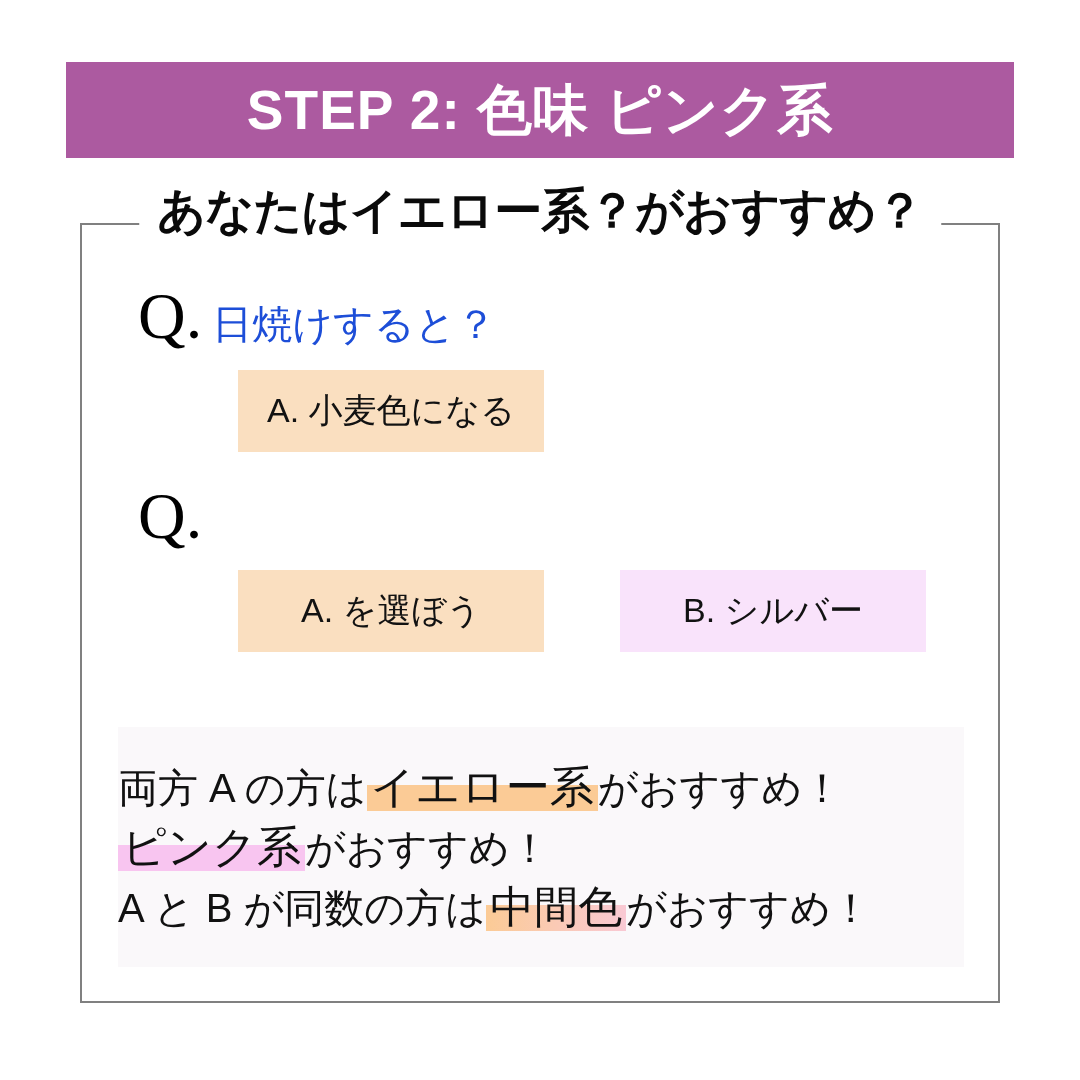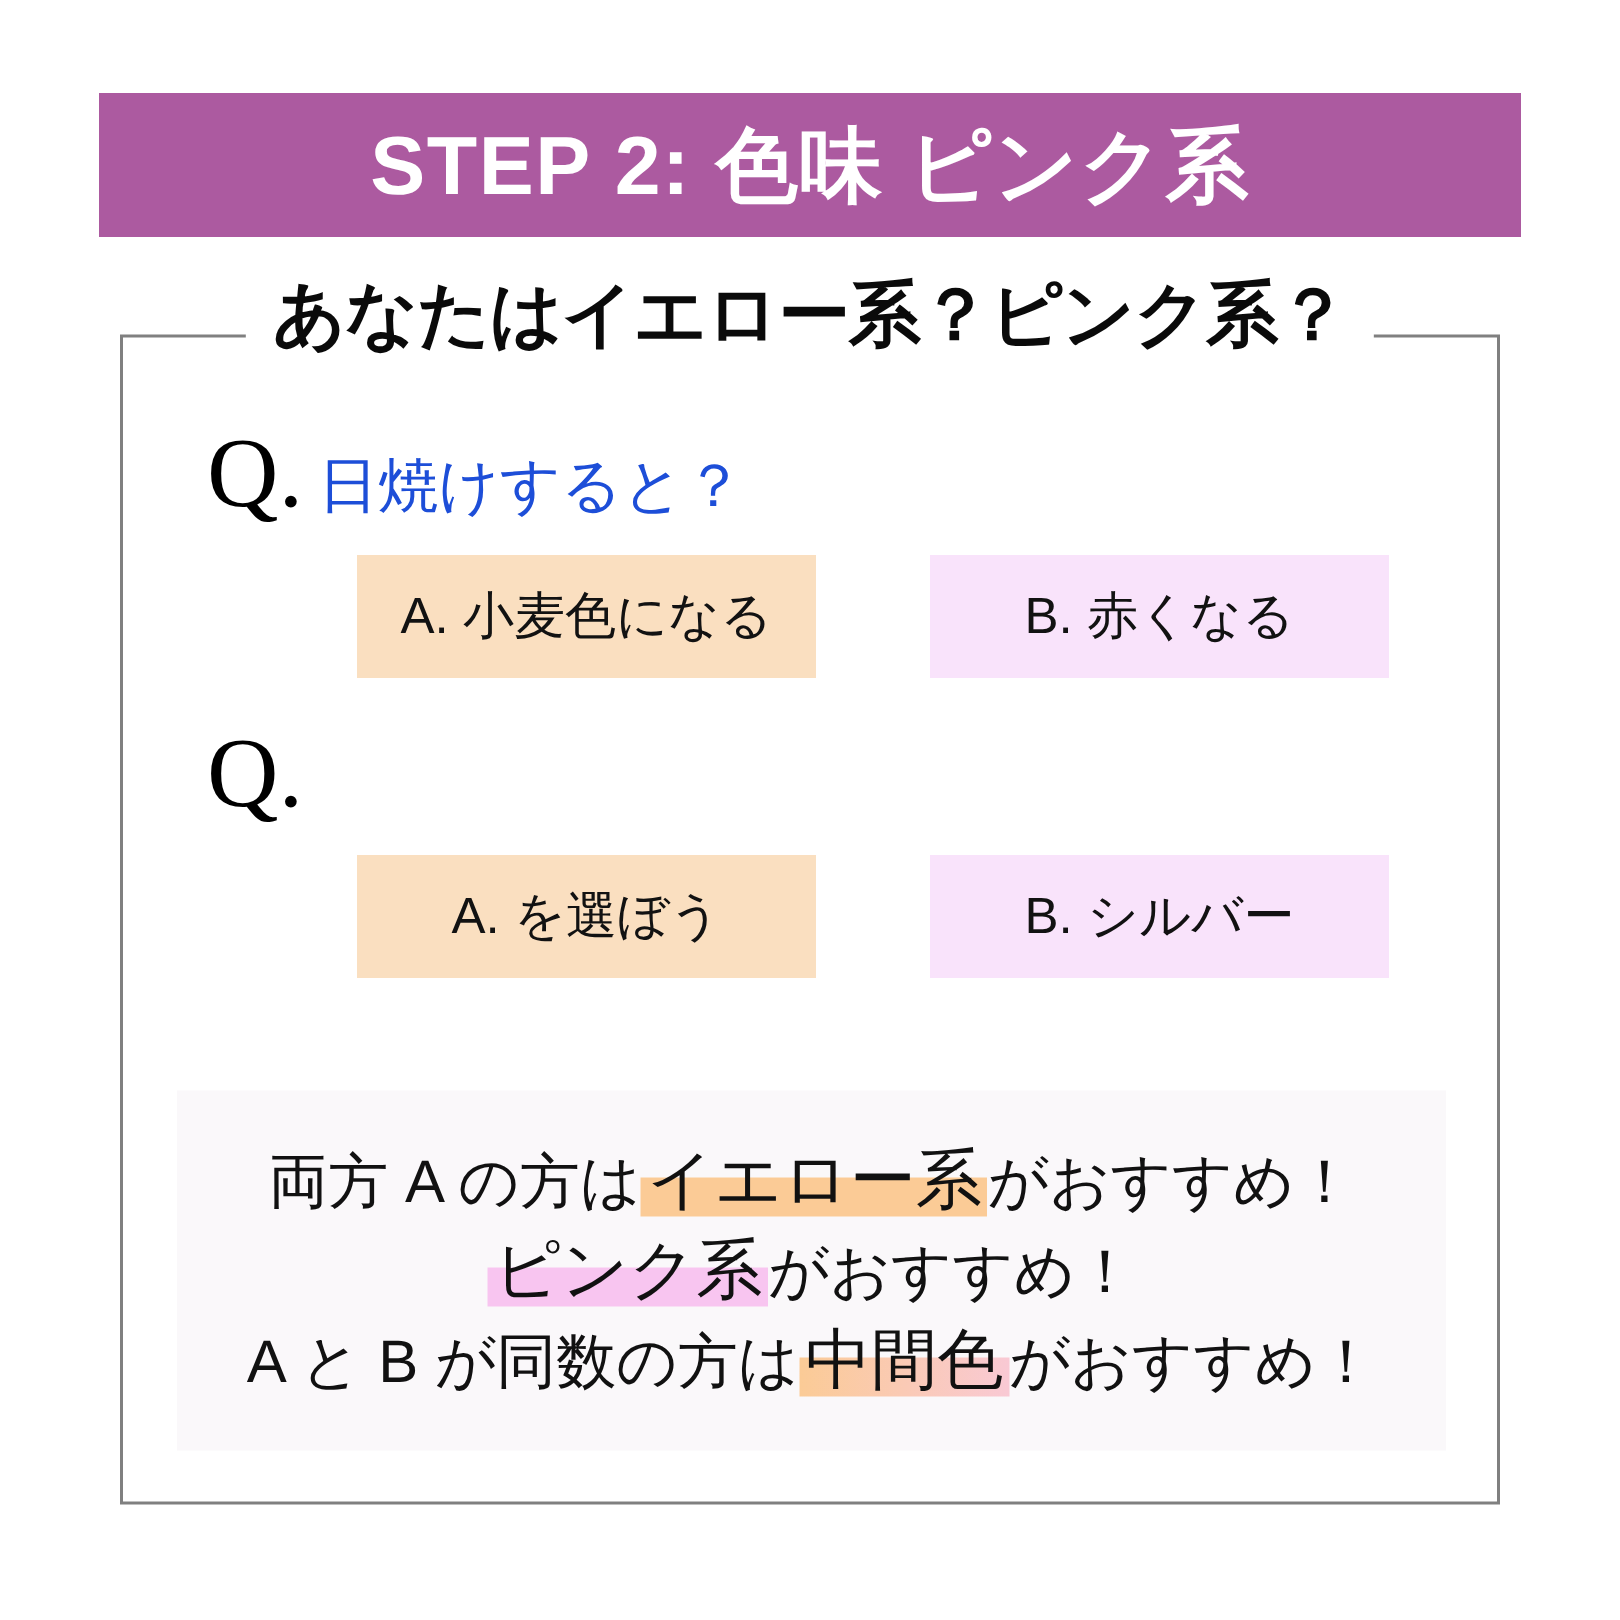--- a/index.html
+++ b/index.html
@@ -122,21 +122,20 @@
   
   .conclusion {
     position: absolute;
     left: 36px;
     top: 502px;
     width: 846px;
     height: 240px;
     background: #faf8fa;
     display: flex;
     flex-direction: column;
-    align-items: center;
     justify-content: center;
   }
   .c-line {
     font-size: 40px;
     line-height: 1;
     color: #111111;
     white-space: nowrap;
     margin: 8px 0;
     display: flex;
     align-items: baseline;
@@ -164,33 +163,32 @@
 </style>
 </head>
 <body>
 
 <div class="banner">
   <div class="banner-title">STEP 2:  色味 ピンク系</div>
 </div>
 
 <div class="panel">
 
-  <div class="panel-legend">あなたはイエロー系？ピンク系？</div>
+  <div class="panel-legend">あなたはイエロー系？がおすすめ？</div>
 
   <div class="qa-area">
 
     <div class="q-block first">
       <div class="q-line">
         <span class="q-mark">Q.</span>
         <span class="q-text">日焼けすると？</span>
       </div>
       <div class="chips">
         <div class="chip peach">A. 小麦色になる</div>
         <div class="chip-gap"></div>
-        <div class="chip pink">B. 赤くなる</div>
       </div>
     </div>
 
     <div class="q-block second">
       <div class="q-line">
         <span class="q-mark">Q.</span>
       </div>
       <div class="chips">
         <div class="chip peach">A. を選ぼう</div>
         <div class="chip-gap"></div>

